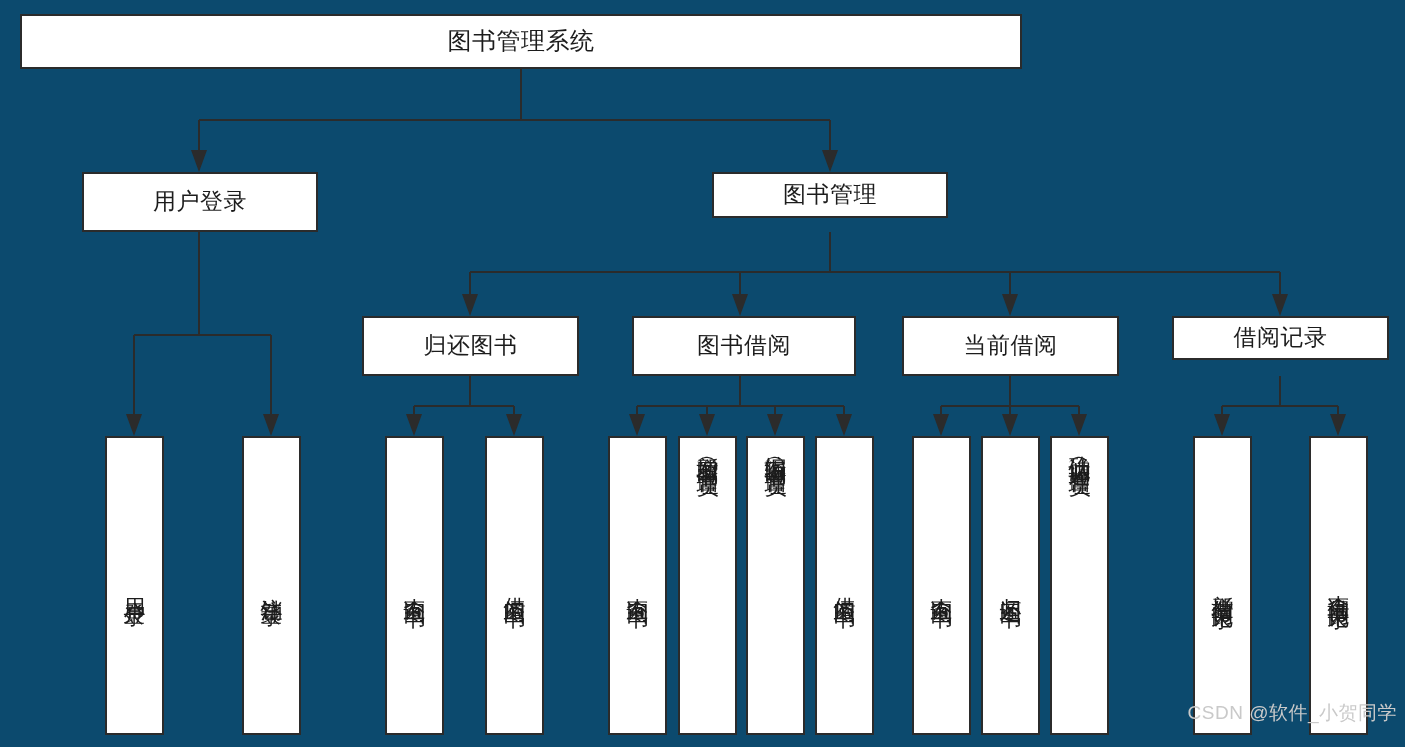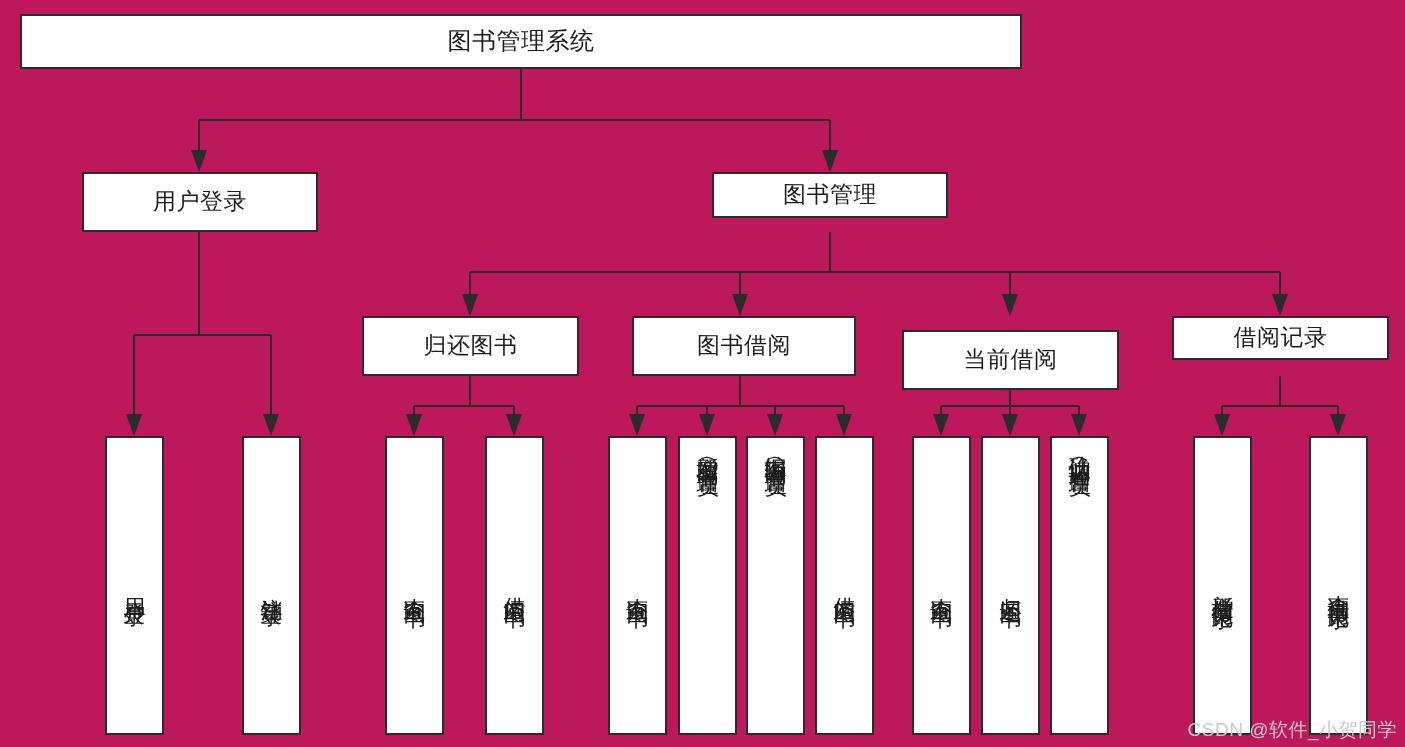--- a/index.html
+++ b/index.html
@@ -9,21 +9,21 @@
     background: #ffffff;
   }
   body {
     font-family: "Liberation Sans", "DejaVu Sans", sans-serif;
     -webkit-font-smoothing: antialiased;
   }
   #canvas {
     position: relative;
     width: 1405px;
     height: 747px;
-    background: #be185d;
+    background: #0c4a6e;
     overflow: hidden;
   }
   
   #wires {
     position: absolute;
     left: 0;
     top: 0;
     width: 1405px;
     height: 747px;
     pointer-events: none;
@@ -81,21 +81,21 @@
     margin-top: 0;
   }
   
   .node.leaf.centered {
     align-items: center;
   }
   
   #watermark {
     position: absolute;
     right: 8px;
-    bottom: 4px;
+    bottom: 21px;
     font-size: 19px;
     color: #c9c9c9;
     letter-spacing: 0.5px;
     z-index: 3;
     white-space: nowrap;
     font-family: "Liberation Sans", "DejaVu Sans", sans-serif;
   }
 </style>
 </head>
 <body>
@@ -177,21 +177,21 @@
   <div class="node horiz" style="left:712px; top:172px; width:236px; height:46px;">
     <span class="label">图书管理</span>
   </div>
 
   <div class="node horiz" style="left:362px; top:316px; width:217px; height:60px;">
     <span class="label">归还图书</span>
   </div>
   <div class="node horiz" style="left:632px; top:316px; width:224px; height:60px;">
     <span class="label">图书借阅</span>
   </div>
-  <div class="node horiz" style="left:902px; top:330px; width:217px; height:60px;">
+  <div class="node horiz" style="left:902px; top:316px; width:217px; height:60px;">
     <span class="label">当前借阅</span>
   </div>
   <div class="node horiz" style="left:1172px; top:316px; width:217px; height:44px;">
     <span class="label">借阅记录</span>
   </div>
 
   <div class="node leaf centered" style="left:105px; top:436px; width:59px; height:299px;">
     <span class="label">用户登录</span>
   </div>
   <div class="node leaf centered" style="left:242px; top:436px; width:59px; height:299px;">

